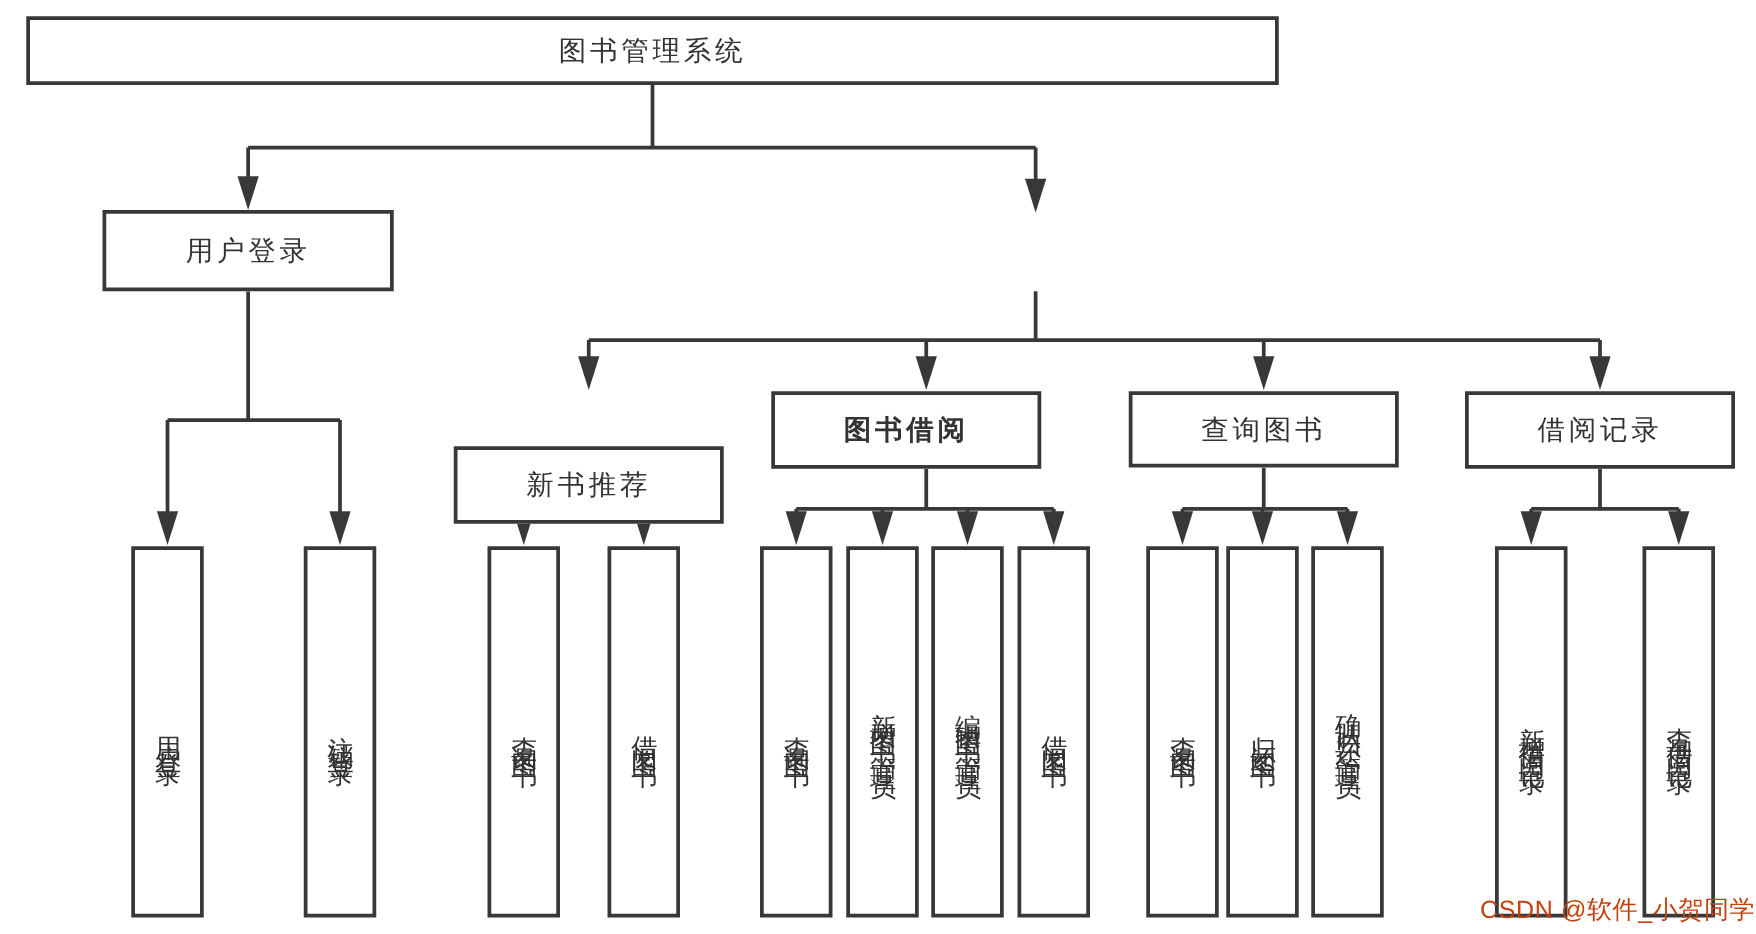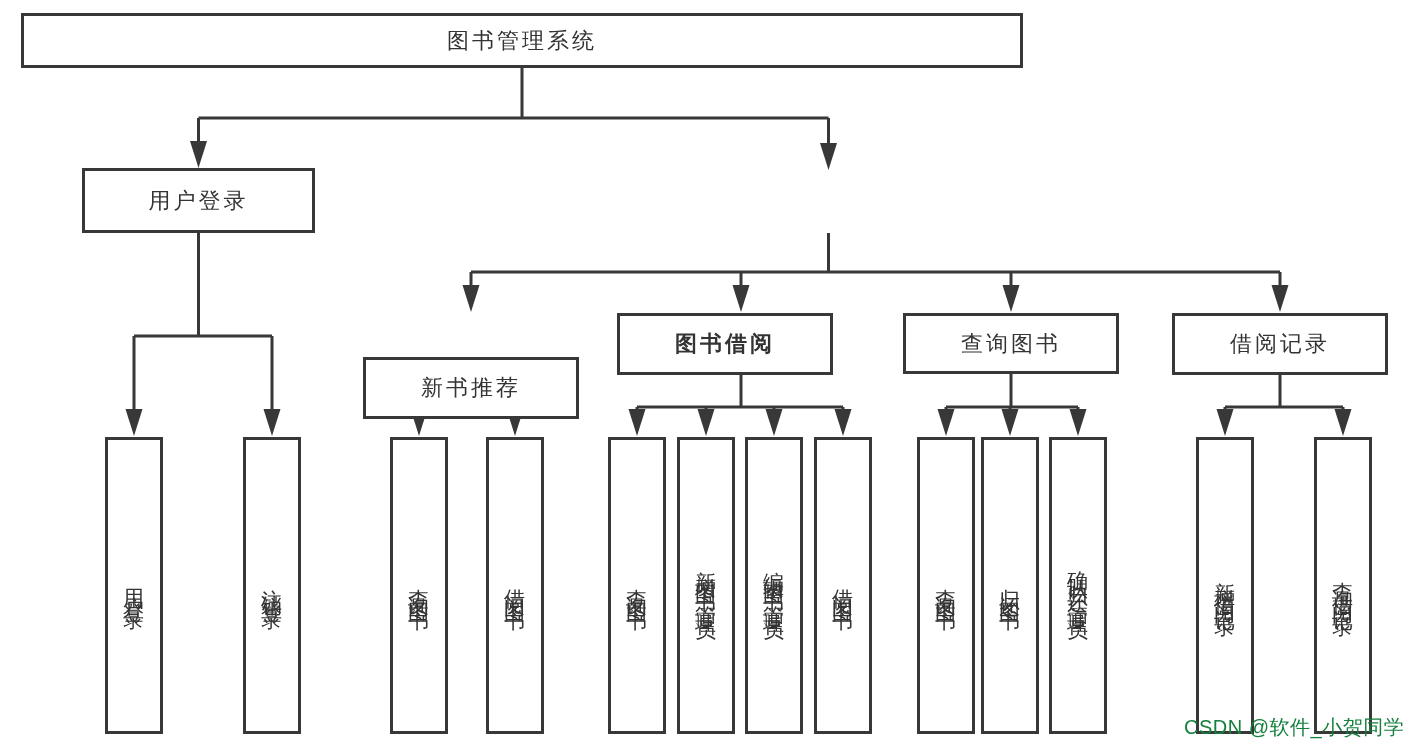--- a/index.html
+++ b/index.html
@@ -36,21 +36,21 @@
   #l-bb-add{left:677px;}
   #l-bb-edit{left:745px;}
   #l-bb-borrow{left:814px;}
   #l-cb-query{left:917px;}
   #l-cb-return{left:981px;}
   #l-cb-confirm{left:1049px;}
   #l-br-add{left:1196px;}
   #l-br-query{left:1314px;}
   .watermark{
     position:absolute;z-index:3;left:1184px;top:714px;
-    font-size:20px;color:#15803d;letter-spacing:0.5px;white-space:nowrap;
+    font-size:20px;color:#c2410c;letter-spacing:0.5px;white-space:nowrap;
   }
 </style>
 </head>
 <body>
 
 <div class="canvas">
 
   <svg class="connectors" width="1405" height="747" viewBox="0 0 1405 747">
     <defs>
       <polygon id="arr" points="-8.5,-27 8.5,-27 0,0" fill="#383838"></polygon>

